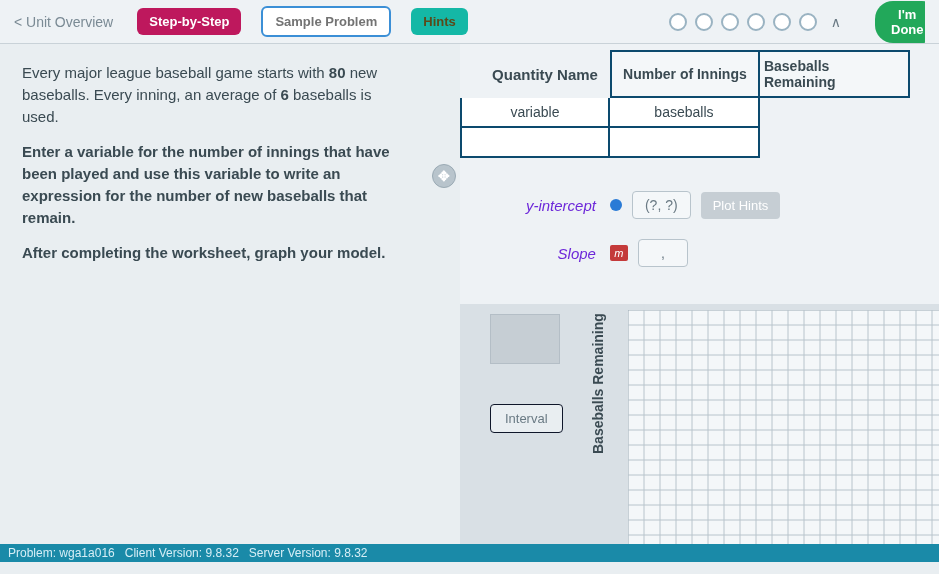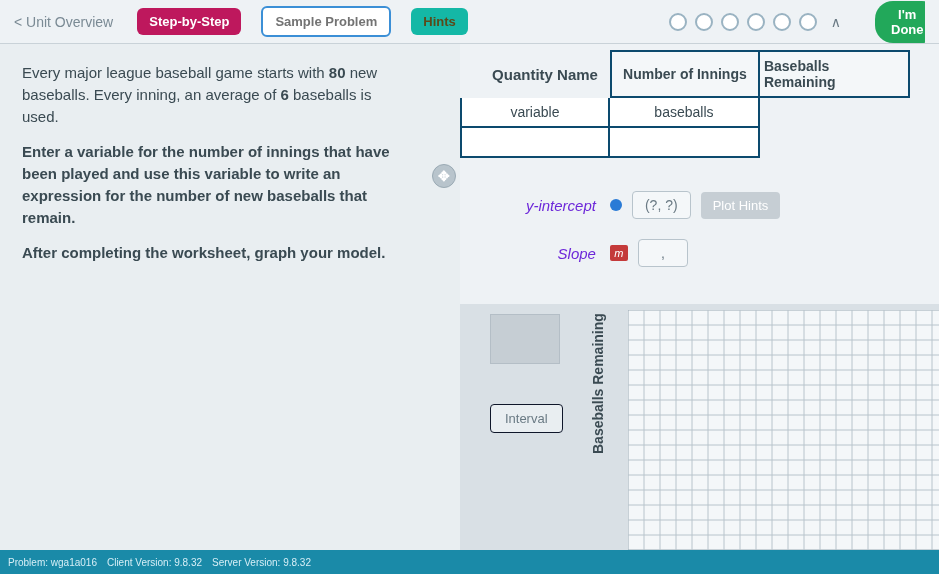--- a/index.html
+++ b/index.html
@@ -49,21 +49,21 @@
   .ghost-btn { background: #c6ced4; color: #fff; border: none; border-radius: 4px; padding: 6px 12px; font-size: 13px; cursor: pointer; }
 
   
   .graph-area { position: absolute; left: 0; right: 0; top: 260px; bottom: 0; background: #d9e0e5; }
   .interval-btn { position: absolute; left: 30px; top: 100px; background: #e9eef1; border: 1px solid #0f172a; color: #6a7a84; font-size: 13px; padding: 6px 14px; border-radius: 4px; cursor: pointer; }
   .zoom-box { position: absolute; left: 30px; top: 10px; width: 70px; height: 50px; background: #c6ced4; border: 1px solid #b4bec6; }
   .y-axis-label { position: absolute; left: 130px; top: 150px; transform: rotate(-90deg); transform-origin: left top; font-size: 14px; font-weight: 700; color: #3a4a52; white-space: nowrap; }
   .grid-svg { position: absolute; left: 168px; top: 6px; }
 
   
-  .footer { position: absolute; bottom: 0; left: 0; right: 0; height: 24px; background: #1a8aa8; color: #d6eef6; font-size: 10px; display: flex; align-items: center; padding: 0 8px; gap: 10px; }
+  .footer { position: absolute; bottom: 12px; left: 0; right: 0; height: 18px; background: #1a8aa8; color: #d6eef6; font-size: 12px; display: flex; align-items: center; padding: 0 8px; gap: 10px; }
 </style>
 </head>
 <body>
 
 <div class="toolbar">
   <span class="unit-overview">Unit Overview</span>
   <button class="pill blue-solid">Step-by-Step</button>
   <button class="pill blue-outline">Sample Problem</button>
   <button class="pill yellow">Hints</button>
 

